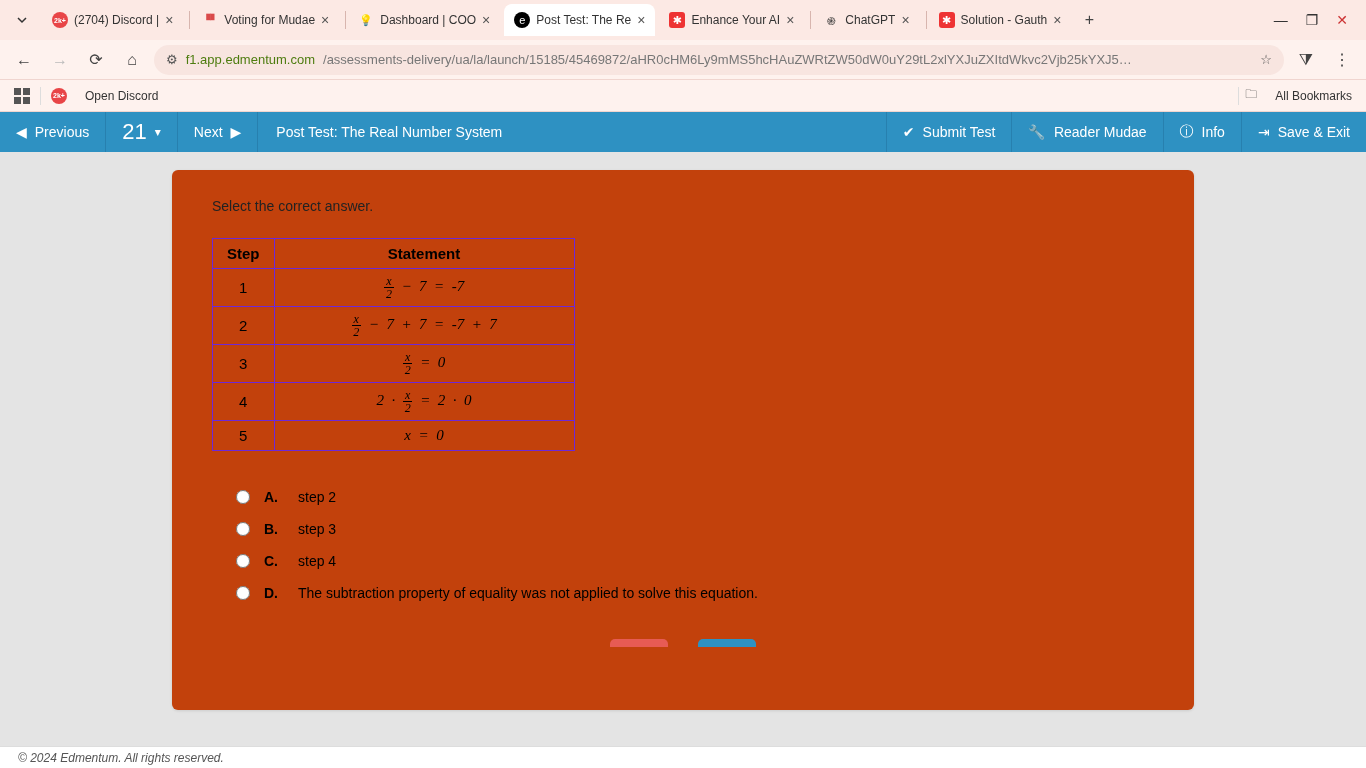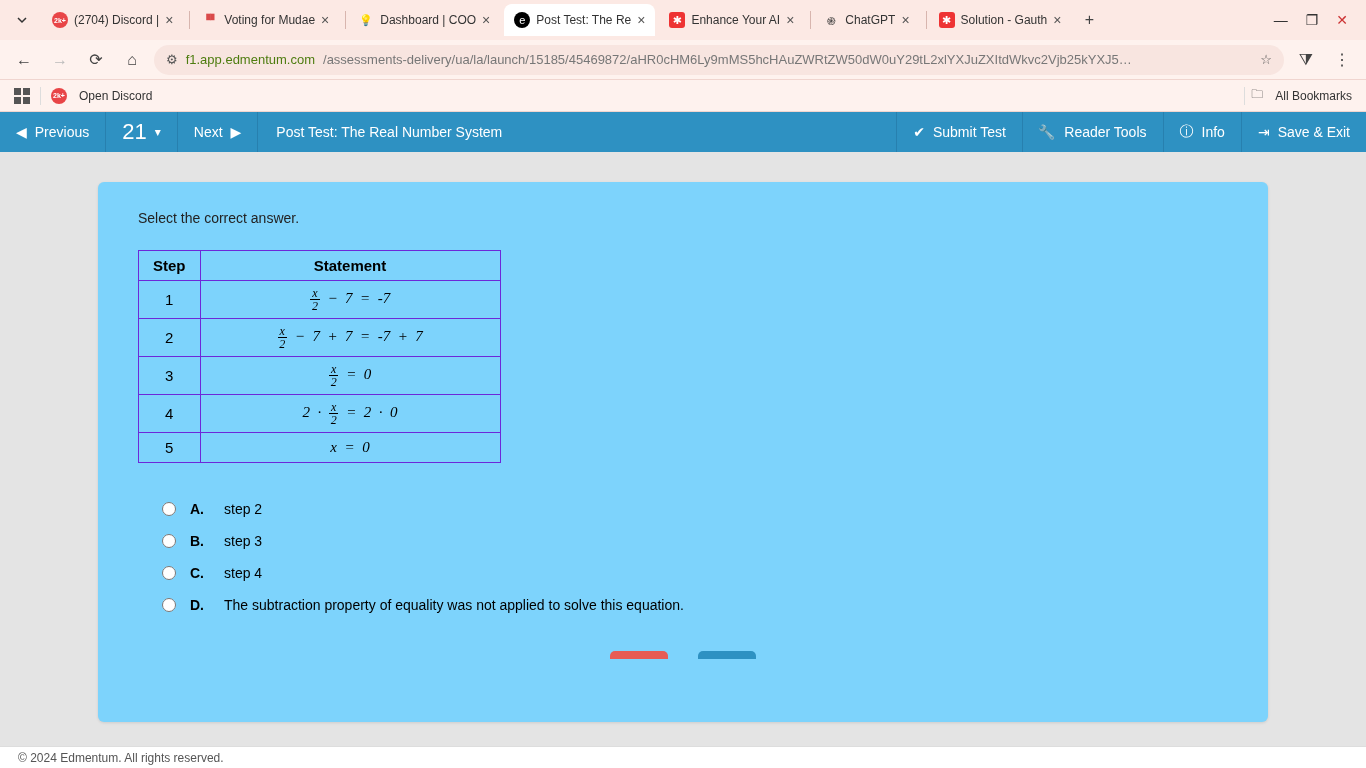--- a/index.html
+++ b/index.html
@@ -138,21 +138,21 @@
   }
   .bookmark-bar .apps-icon {
     width: 16px; height: 16px;
     display: grid;
     grid-template-columns: 1fr 1fr;
     grid-template-rows: 1fr 1fr;
     gap: 2px;
   }
   .bookmark-bar .apps-icon div { background: #555; }
   .bookmark-bar .bm-item {
-    display: flex; align-items: center; gap: 12px; color: #333;
+    display: flex; align-items: center; gap: 18px; color: #333;
   }
   .bookmark-bar .bm-sep { width: 1px; height: 18px; background: #ddd; }
   .bookmark-bar .right {
     margin-left: auto;
     display: flex; align-items: center; gap: 6px;
   }
   .discord-icon {
     width: 16px; height: 16px; background: #e84547; border-radius: 50%;
     display: inline-flex; align-items: center; justify-content: center;
     color: #fff; font-size: 7px; font-weight: bold;
@@ -194,23 +194,23 @@
 
   
   .content-area {
     flex: 1;
     background: #e4e4e4;
     padding: 18px 0 0 0;
     overflow: hidden;
     position: relative;
   }
   .card {
-    width: 1170px;
-    margin: 12px auto;
-    background: #7dd3fc;
+    width: 1022px;
+    margin: 0 auto;
+    background: #c2410c;
     border-radius: 6px;
     padding: 28px 40px 40px 40px;
     box-shadow: 0 1px 3px rgba(0,0,0,0.1);
     min-height: 540px;
   }
   .instr { font-size: 14px; color: #222; margin-bottom: 24px; }
   .ptext { font-size: 14px; color: #222; margin-bottom: 12px; }
 
   table.solve {
     border-collapse: collapse;
@@ -250,20 +250,21 @@
 
   .footer {
     height: 22px;
     background: #fff;
     border-top: 1px solid #ddd;
     display: flex;
     align-items: center;
     padding: 0 18px;
     font-size: 12px;
     color: #555;
+    font-style: italic;
   }
 
   .btnrow {
     display: flex;
     justify-content: center;
     gap: 30px;
     margin-top: 30px;
   }
   .btnrow .pill {
     width: 58px; height: 8px; border-radius: 5px 5px 0 0;
@@ -376,21 +377,21 @@
     <span>▶</span>
   </div>
   <div class="app-title">Post Test: The Real Number System</div>
   <div class="app-right">
     <div class="app-cell">
       <span>✔</span>
       <span>Submit Test</span>
     </div>
     <div class="app-cell">
       <span>🔧</span>
-      <span>Reader Tools</span>
+      <span>Reader Mudae</span>
     </div>
     <div class="app-cell">
       <span>ⓘ</span>
       <span>Info</span>
     </div>
     <div class="app-cell">
       <span>⇥</span>
       <span>Save &amp; Exit</span>
     </div>
   </div>

